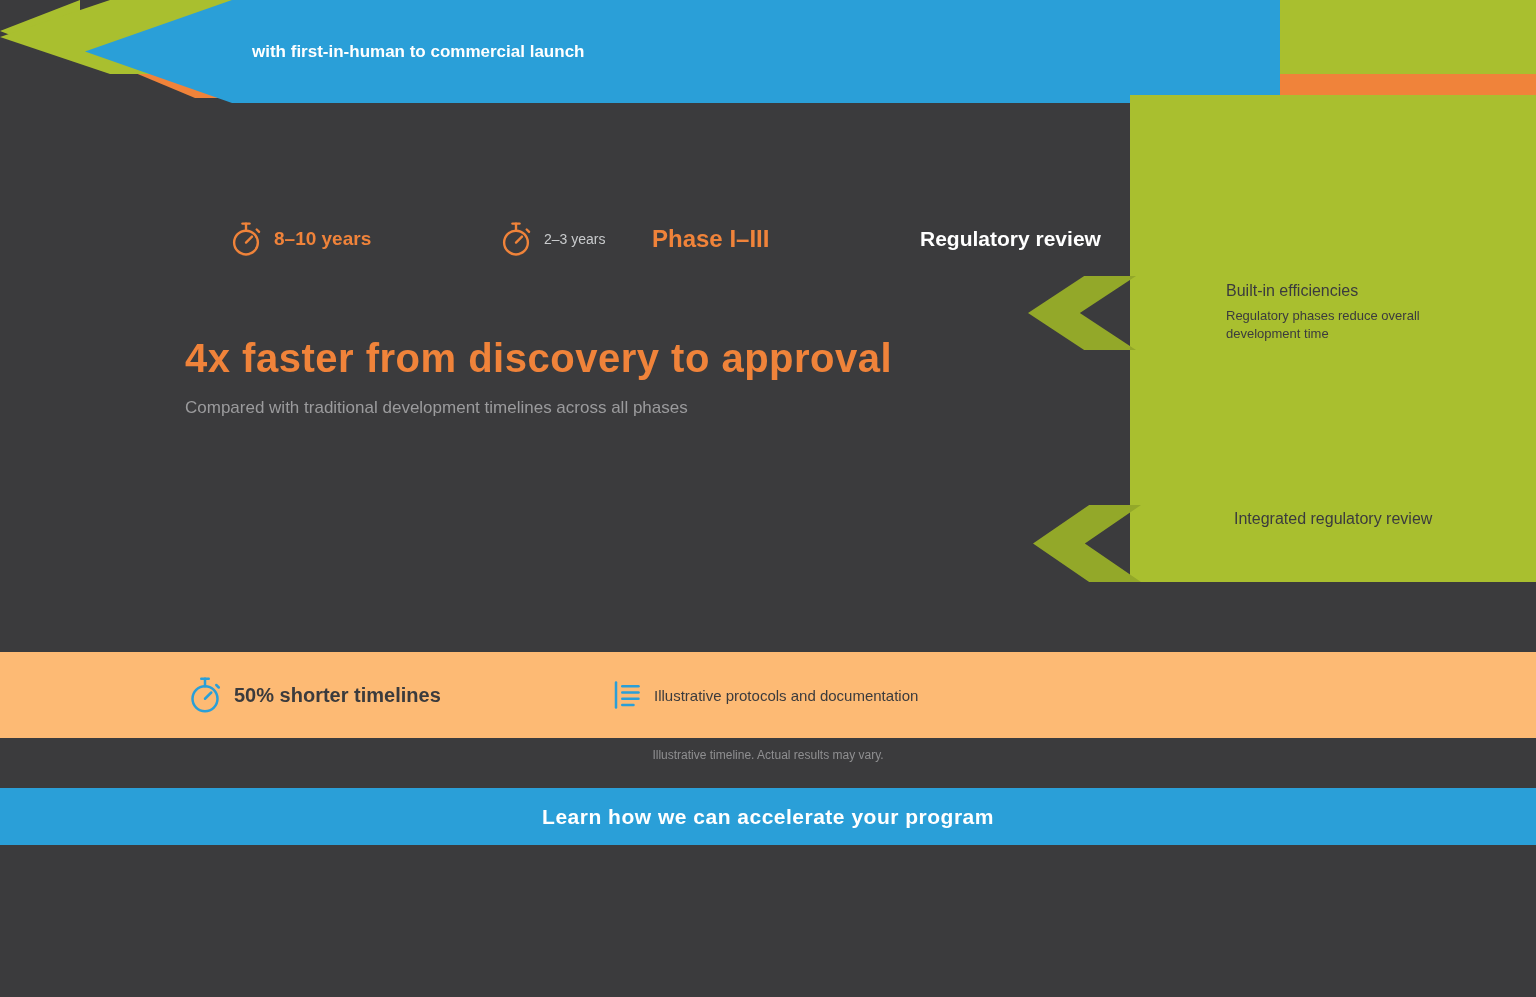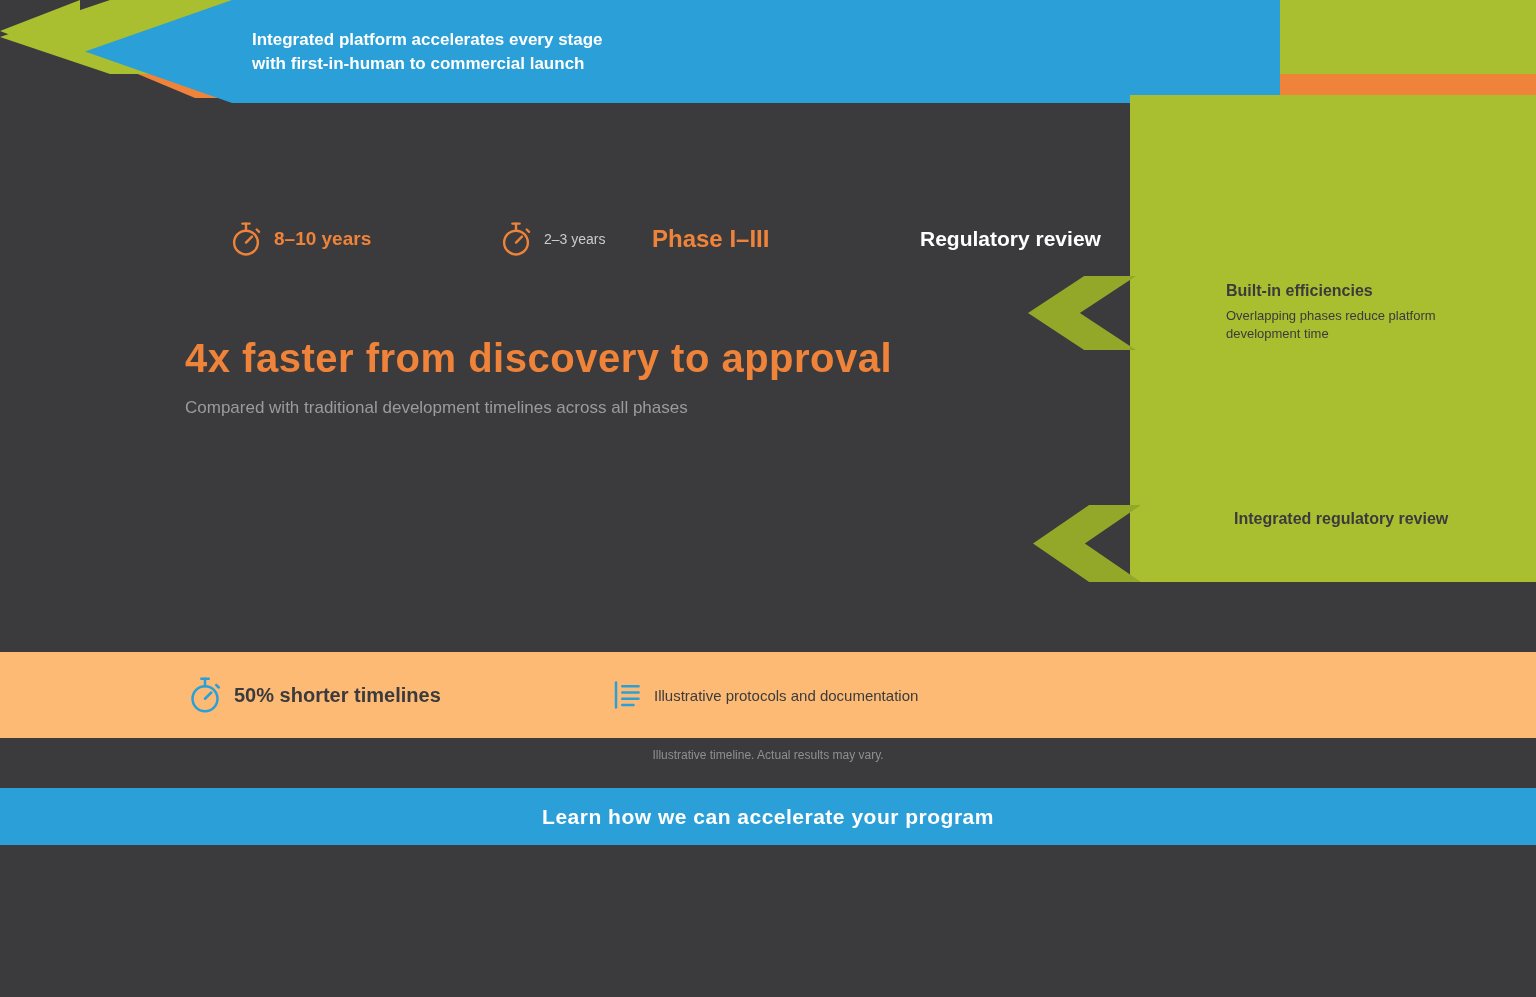--- a/index.html
+++ b/index.html
@@ -57,21 +57,21 @@
   
   .side-panel {
     position:absolute; left:1130px; top:95px; width:406px; height:487px;
     background:#a9bf2f; z-index:2;
   }
   .panel-item { position:absolute; }
   .panel-item-a { left:16px; top:6px;  width:190px; }
   .panel-item-b { left:96px; top:186px; width:250px; }
   .panel-item-c { left:104px; top:414px; width:270px; }
   .panel-heading-a { color:#f0833a; font-size:20px; font-weight:bold; line-height:24px; }
-  .panel-heading-bc { color:#3b3b3d; font-size:16px; font-weight:bold; line-height:20px; }
+  .panel-heading-bc { color:#3b3b3d; font-size:16px; font-weight:normal; line-height:20px; }
   .panel-body-a { margin-top:8px; color:#ffffff; font-size:13px; line-height:19px; }
   .panel-body-bc { margin-top:6px; color:#3b3b3d; font-size:13px; line-height:18px; }
 
   
   .stats { position:absolute; left:0; top:210px; width:1536px; height:58px; z-index:2; }
   .stats > * { position:absolute; top:50%; transform:translateY(-50%);margin-left:42px; }
   .stat-icon { width:38px; height:38px; }
   .stat-icon-1 { left:185px; color:#f0833a; }
   .stat-label-1 { left:232px; color:#f0833a; font-size:19px; font-weight:bold; }
   .stat-icon-2 { left:455px; color:#f0833a; }
@@ -154,29 +154,28 @@
 
   <div class="lane lane-green">
     <span class="lane-text">Optimized development pathway with overlapping phases</span>
   </div>
 
   <div class="highlight-heading">4x faster from discovery to approval</div>
   <div class="highlight-sub">Compared with traditional development timelines across all phases</div>
 
   <div class="lane lane-blue">
     <span class="lane-lines">
-      <span>Integrated platform accelerates every stage</span>
       <span>with first-in-human to commercial launch</span>
     </span>
   </div>
 
   <div class="side-panel">
     <div class="panel-item panel-item-b">
       <div class="panel-heading-bc">Built-in efficiencies</div>
-      <div class="panel-body-bc">Overlapping phases reduce platform development time</div>
+      <div class="panel-body-bc">Regulatory phases reduce overall development time</div>
     </div>
     <div class="panel-item panel-item-c">
       <div class="panel-heading-bc">Integrated regulatory review</div>
     </div>
   </div>
 
   <div class="chevron chevron-b"></div>
   <div class="chevron chevron-c"></div>
 
   <div class="gray-band">

